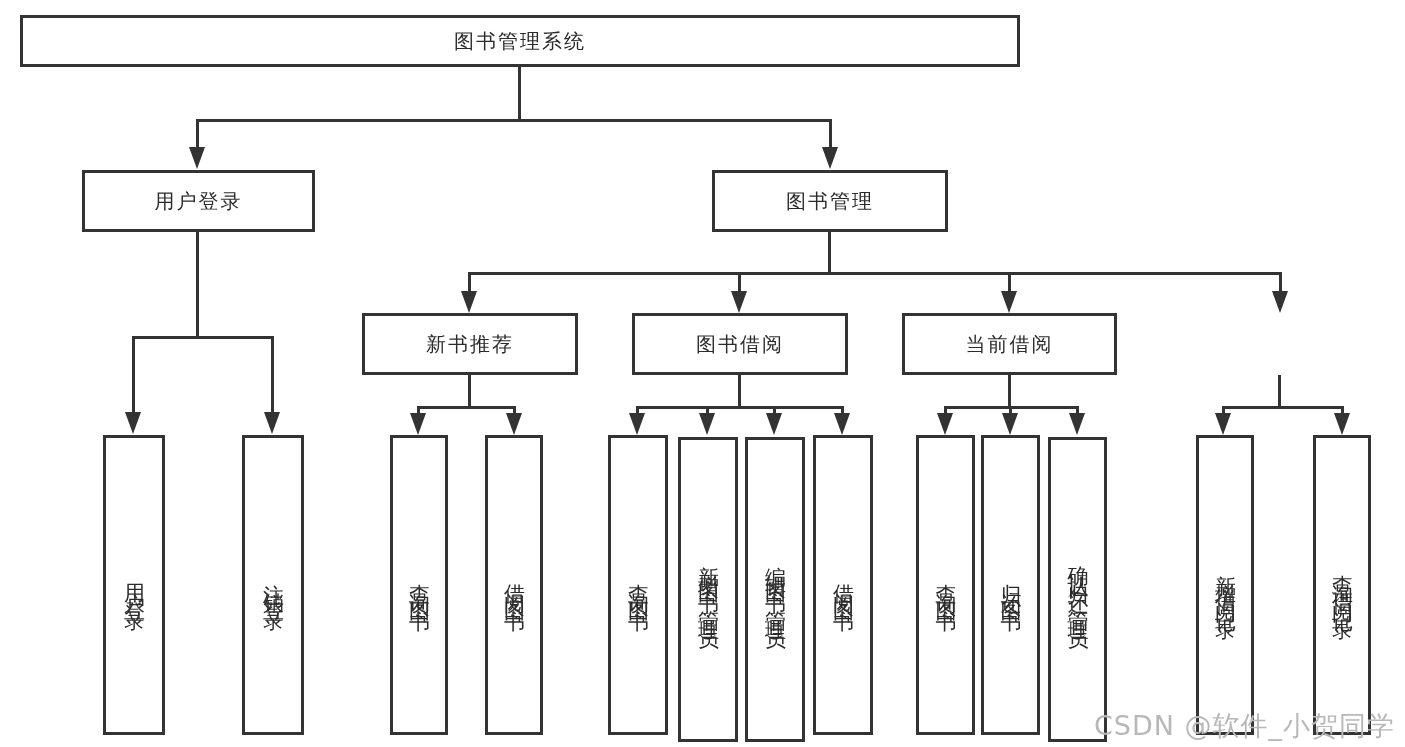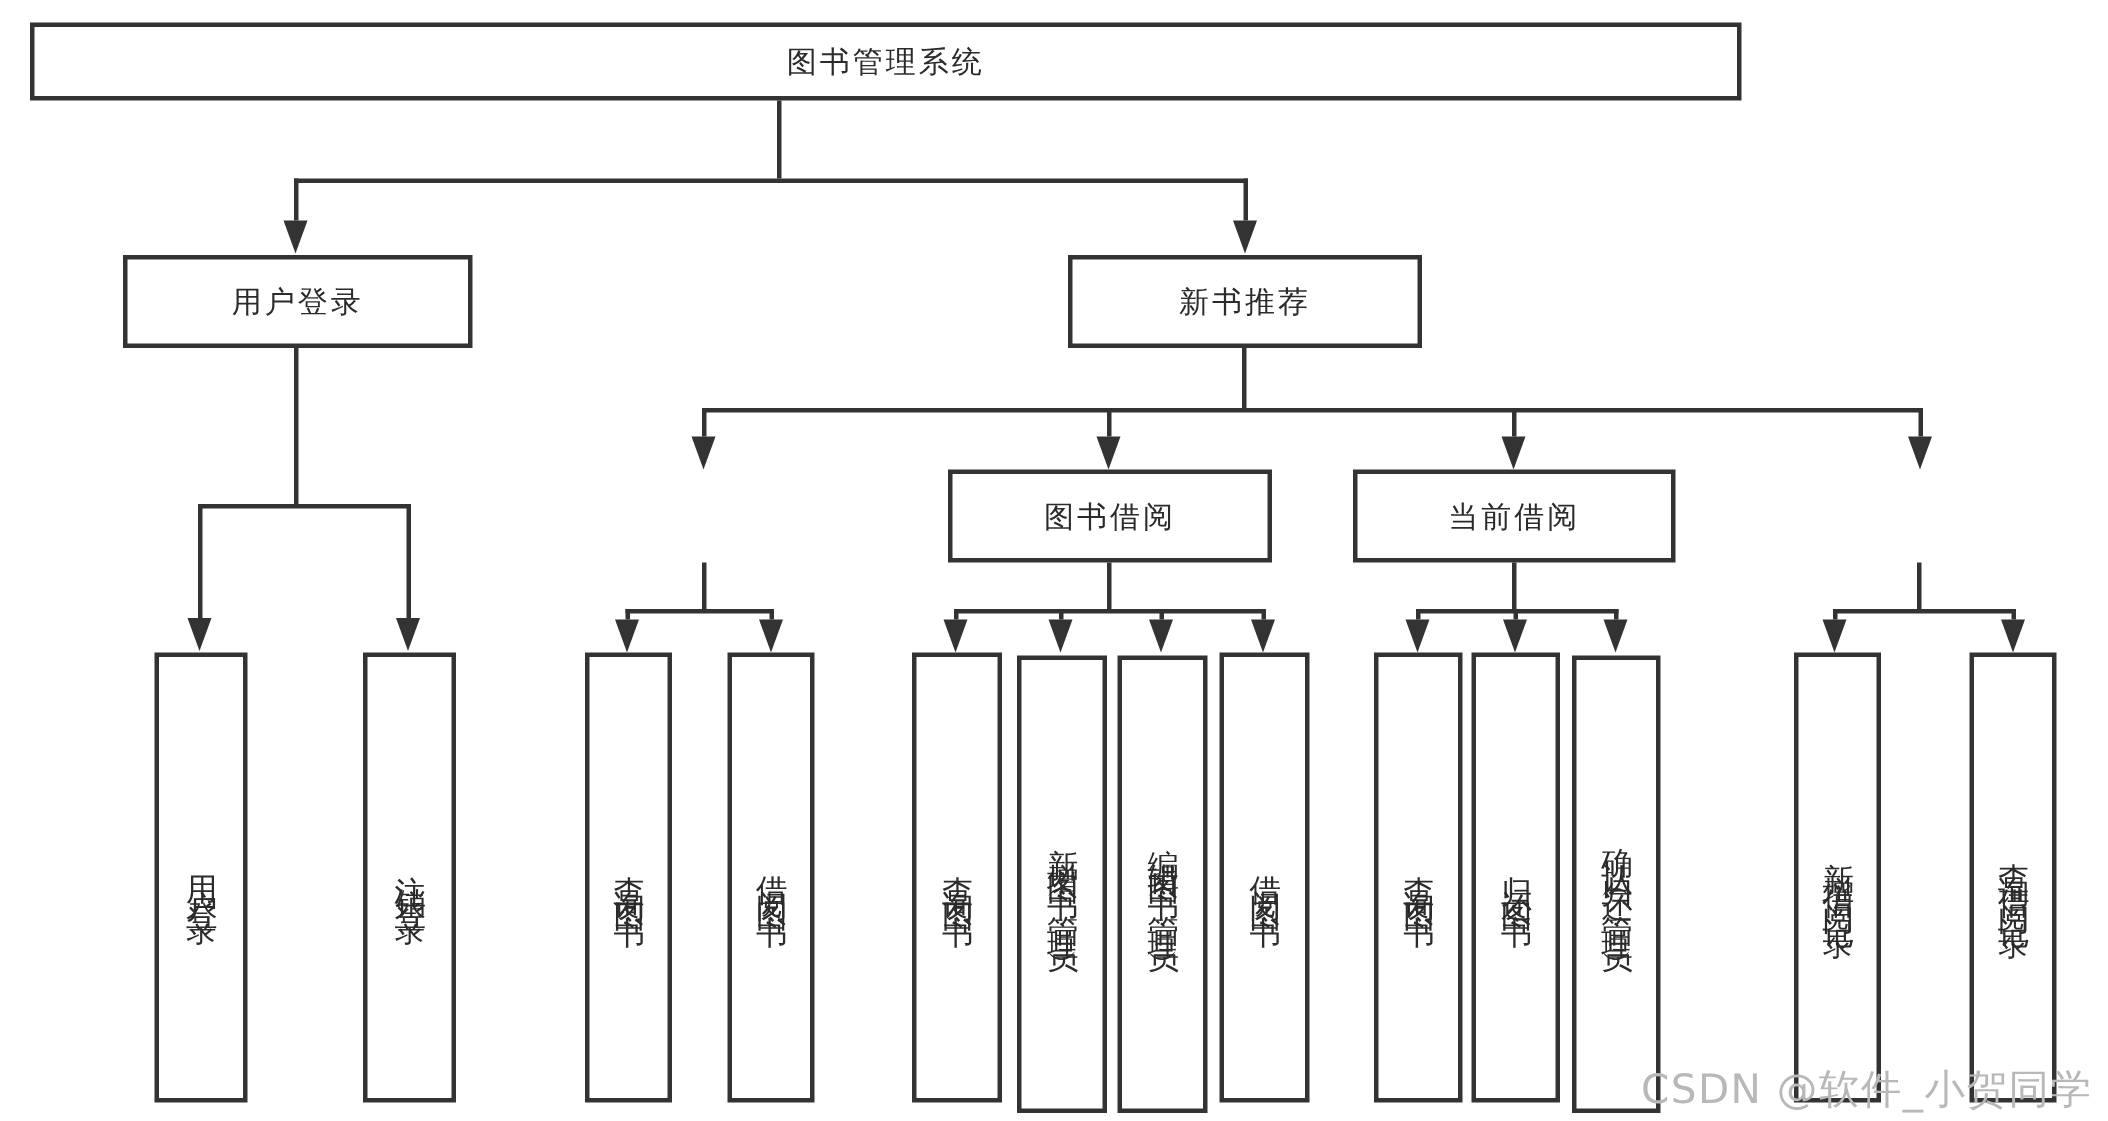--- a/index.html
+++ b/index.html
@@ -26,56 +26,59 @@
   .watermark{
     position:absolute;right:10px;bottom:3px;font-size:27px;color:#b8b8b8;
     letter-spacing:1px;pointer-events:none;
   }
 </style>
 </head>
 <body>
 
 <div class="canvas">
 
-  <div class="box hbox" style="left:20px;top:15px;width:1141px;height:52px;">
+  <div class="box hbox" style="left:20px;top:15px;width:1000px;height:52px;">
     <span>图书管理系统</span>
   </div>
 
   <div class="vline" style="left:518px;top:67px;height:52px;"></div>
   <div class="hline" style="left:196px;top:119px;width:636px;"></div>
   <div class="vline" style="left:196px;top:119px;height:28px;"></div>
   <div class="arrow" style="left:189px;top:147px;"></div>
   <div class="vline" style="left:829px;top:119px;height:28px;"></div>
   <div class="arrow" style="left:822px;top:147px;"></div>
 
   <div class="box hbox" style="left:82px;top:170px;width:233px;height:62px;">
     <span>用户登录</span>
   </div>
   <div class="box hbox" style="left:712px;top:170px;width:236px;height:62px;">
-    <span>新书推荐</span>
+    <span>图书管理</span>
   </div>
 
   <div class="vline" style="left:196px;top:232px;height:104px;"></div>
   <div class="hline" style="left:132px;top:336px;width:142px;"></div>
   <div class="vline" style="left:132px;top:336px;height:76px;"></div>
   <div class="arrow" style="left:125px;top:412px;"></div>
   <div class="vline" style="left:271px;top:336px;height:76px;"></div>
   <div class="arrow" style="left:264px;top:412px;"></div>
 
   <div class="vline" style="left:828px;top:232px;height:40px;"></div>
   <div class="hline" style="left:468px;top:272px;width:814px;"></div>
   <div class="vline" style="left:468px;top:272px;height:19px;"></div>
   <div class="arrow" style="left:461px;top:291px;"></div>
   <div class="vline" style="left:738px;top:272px;height:19px;"></div>
   <div class="arrow" style="left:731px;top:291px;"></div>
   <div class="vline" style="left:1008px;top:272px;height:19px;"></div>
   <div class="arrow" style="left:1001px;top:291px;"></div>
   <div class="vline" style="left:1279px;top:272px;height:19px;"></div>
   <div class="arrow" style="left:1272px;top:291px;"></div>
 
+  <div class="box hbox" style="left:362px;top:313px;width:216px;height:62px;">
+    <span>新书推荐</span>
+  </div>
   <div class="box hbox" style="left:902px;top:313px;width:215px;height:62px;">
     <span>当前借阅</span>
   </div>
   <div class="box hbox" style="left:632px;top:313px;width:216px;height:62px;">
     <span>图书借阅</span>
   </div>
 
   <div class="vline" style="left:468px;top:375px;height:31px;"></div>
   <div class="hline" style="left:417px;top:406px;width:99px;"></div>
   <div class="vline" style="left:417px;top:406px;height:7px;"></div>

